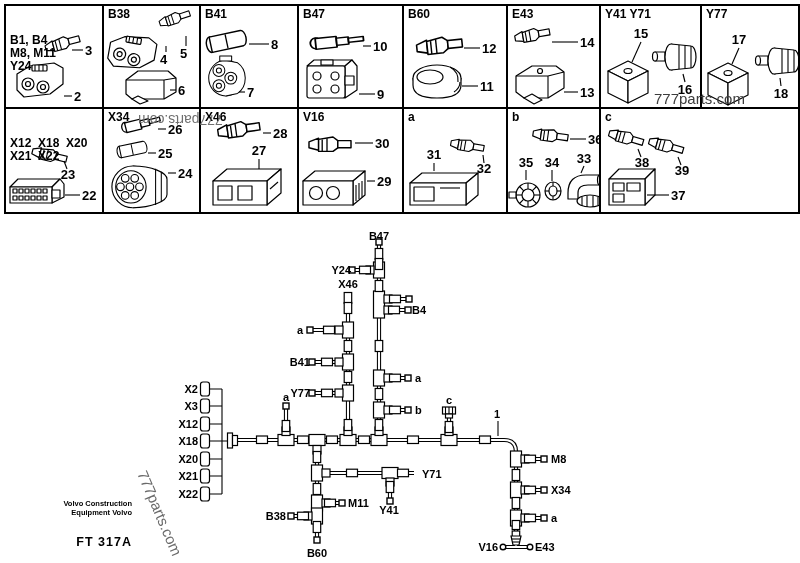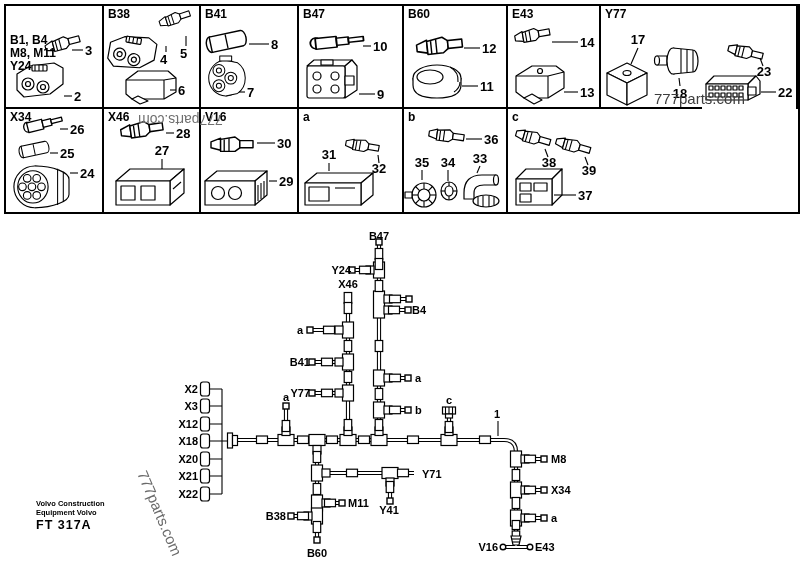--- a/index.html
+++ b/index.html
@@ -30,23 +30,23 @@
   .schem{position:absolute;left:0;top:0;width:800px;height:563px;z-index:0}
 
   
   .wm{position:absolute;z-index:5;pointer-events:none;white-space:nowrap}
   .wm-top{left:654px;top:90px;font-size:15px;color:#3d3d3d}
   .wm-mid{left:138px;top:112px;font-size:14px;color:#6f6f6f;transform:rotate(180deg)}
   .wm-side{left:150px;top:468px;font-size:15px;color:#6a6a6a;
            transform:rotate(67deg);transform-origin:0 0}
 
   
-  .footer{position:absolute;left:36px;top:500px;width:96px;text-align:left;z-index:2}
+  .footer{position:absolute;left:36px;top:500px;width:96px;text-align:right;z-index:2}
   .footer .co{font-size:7.5px;font-weight:bold;line-height:8.5px}
-  .footer .code{font-size:12.5px;font-weight:bold;letter-spacing:1px;margin-top:1px}
+  .footer .code{font-size:12.5px;font-weight:bold;letter-spacing:1px;margin-top:18px}
 </style>
 </head>
 <body>
 
 <svg width="0" height="0" style="position:absolute" aria-hidden="true">
 <defs>
   <g id="d-term">
         <polygon class="p" points="0,4 8,1 8,11 0,9"></polygon>
         <polygon class="p" points="8,2 20,0 24,3 24,9 20,12 8,12"></polygon>
         <rect class="p" x="24" y="3" width="11" height="6"></rect>
@@ -502,39 +502,57 @@
       <line class="thin" x1="44" y1="36" x2="70" y2="36"></line>
         <text class="pn" x="72" y="41">14</text>
       <g transform="translate(4,54)">
           <use href="#d-e43"></use>
         </g>
       <line class="thin" x1="56" y1="86" x2="70" y2="86"></line>
         <text class="pn" x="72" y="91">13</text>
     </svg>
   </div>
 
+  <div class="cell">
+    <div class="cell-label"><div>Y41 Y71</div></div>
+    <svg>
+      <text class="pn" x="40" y="32" text-anchor="middle">15</text>
+      <line class="thin" x1="40" y1="36" x2="31" y2="56"></line>
+      <g transform="translate(6,54)">
+          <use href="#d-cube"></use>
+        </g>
+      <g transform="translate(62,36)">
+          <use href="#d-plugcyl"></use>
+        </g>
+      <line class="thin" x1="82" y1="68" x2="84" y2="76"></line>
+      <text class="pn" x="84" y="88" text-anchor="middle">16</text>
+    </svg>
+  </div>
 
   <div class="cell last-col">
     <div class="cell-label"><div>Y77</div></div>
     <svg>
       <text class="pn" x="37" y="38" text-anchor="middle">17</text>
       <line class="thin" x1="37" y1="42" x2="30" y2="58"></line>
       <g transform="translate(5,56)">
           <use href="#d-cube"></use>
         </g>
       <g transform="translate(64,40)">
           <use href="#d-plugcyl"></use>
         </g>
       <line class="thin" x1="78" y1="72" x2="79" y2="80"></line>
       <text class="pn" x="79" y="92" text-anchor="middle">18</text>
     </svg>
   </div>
 
 
   <div class="cell last-row">
+    <div class="cell-label">
+      <div>X12  X18  X20</div><div>X21  X22</div>
+    </div>
     <svg>
       <g transform="translate(28,36) rotate(14)">
           <use href="#d-term"></use>
         </g>
       <line class="thin" x1="58" y1="52" x2="61" y2="60"></line>
         <text class="pn" x="62" y="70" text-anchor="middle">23</text>
       <g transform="translate(2,66)">
           <use href="#d-pinblock"></use>
         </g>
       <line class="thin" x1="59" y1="86" x2="74" y2="86"></line>

